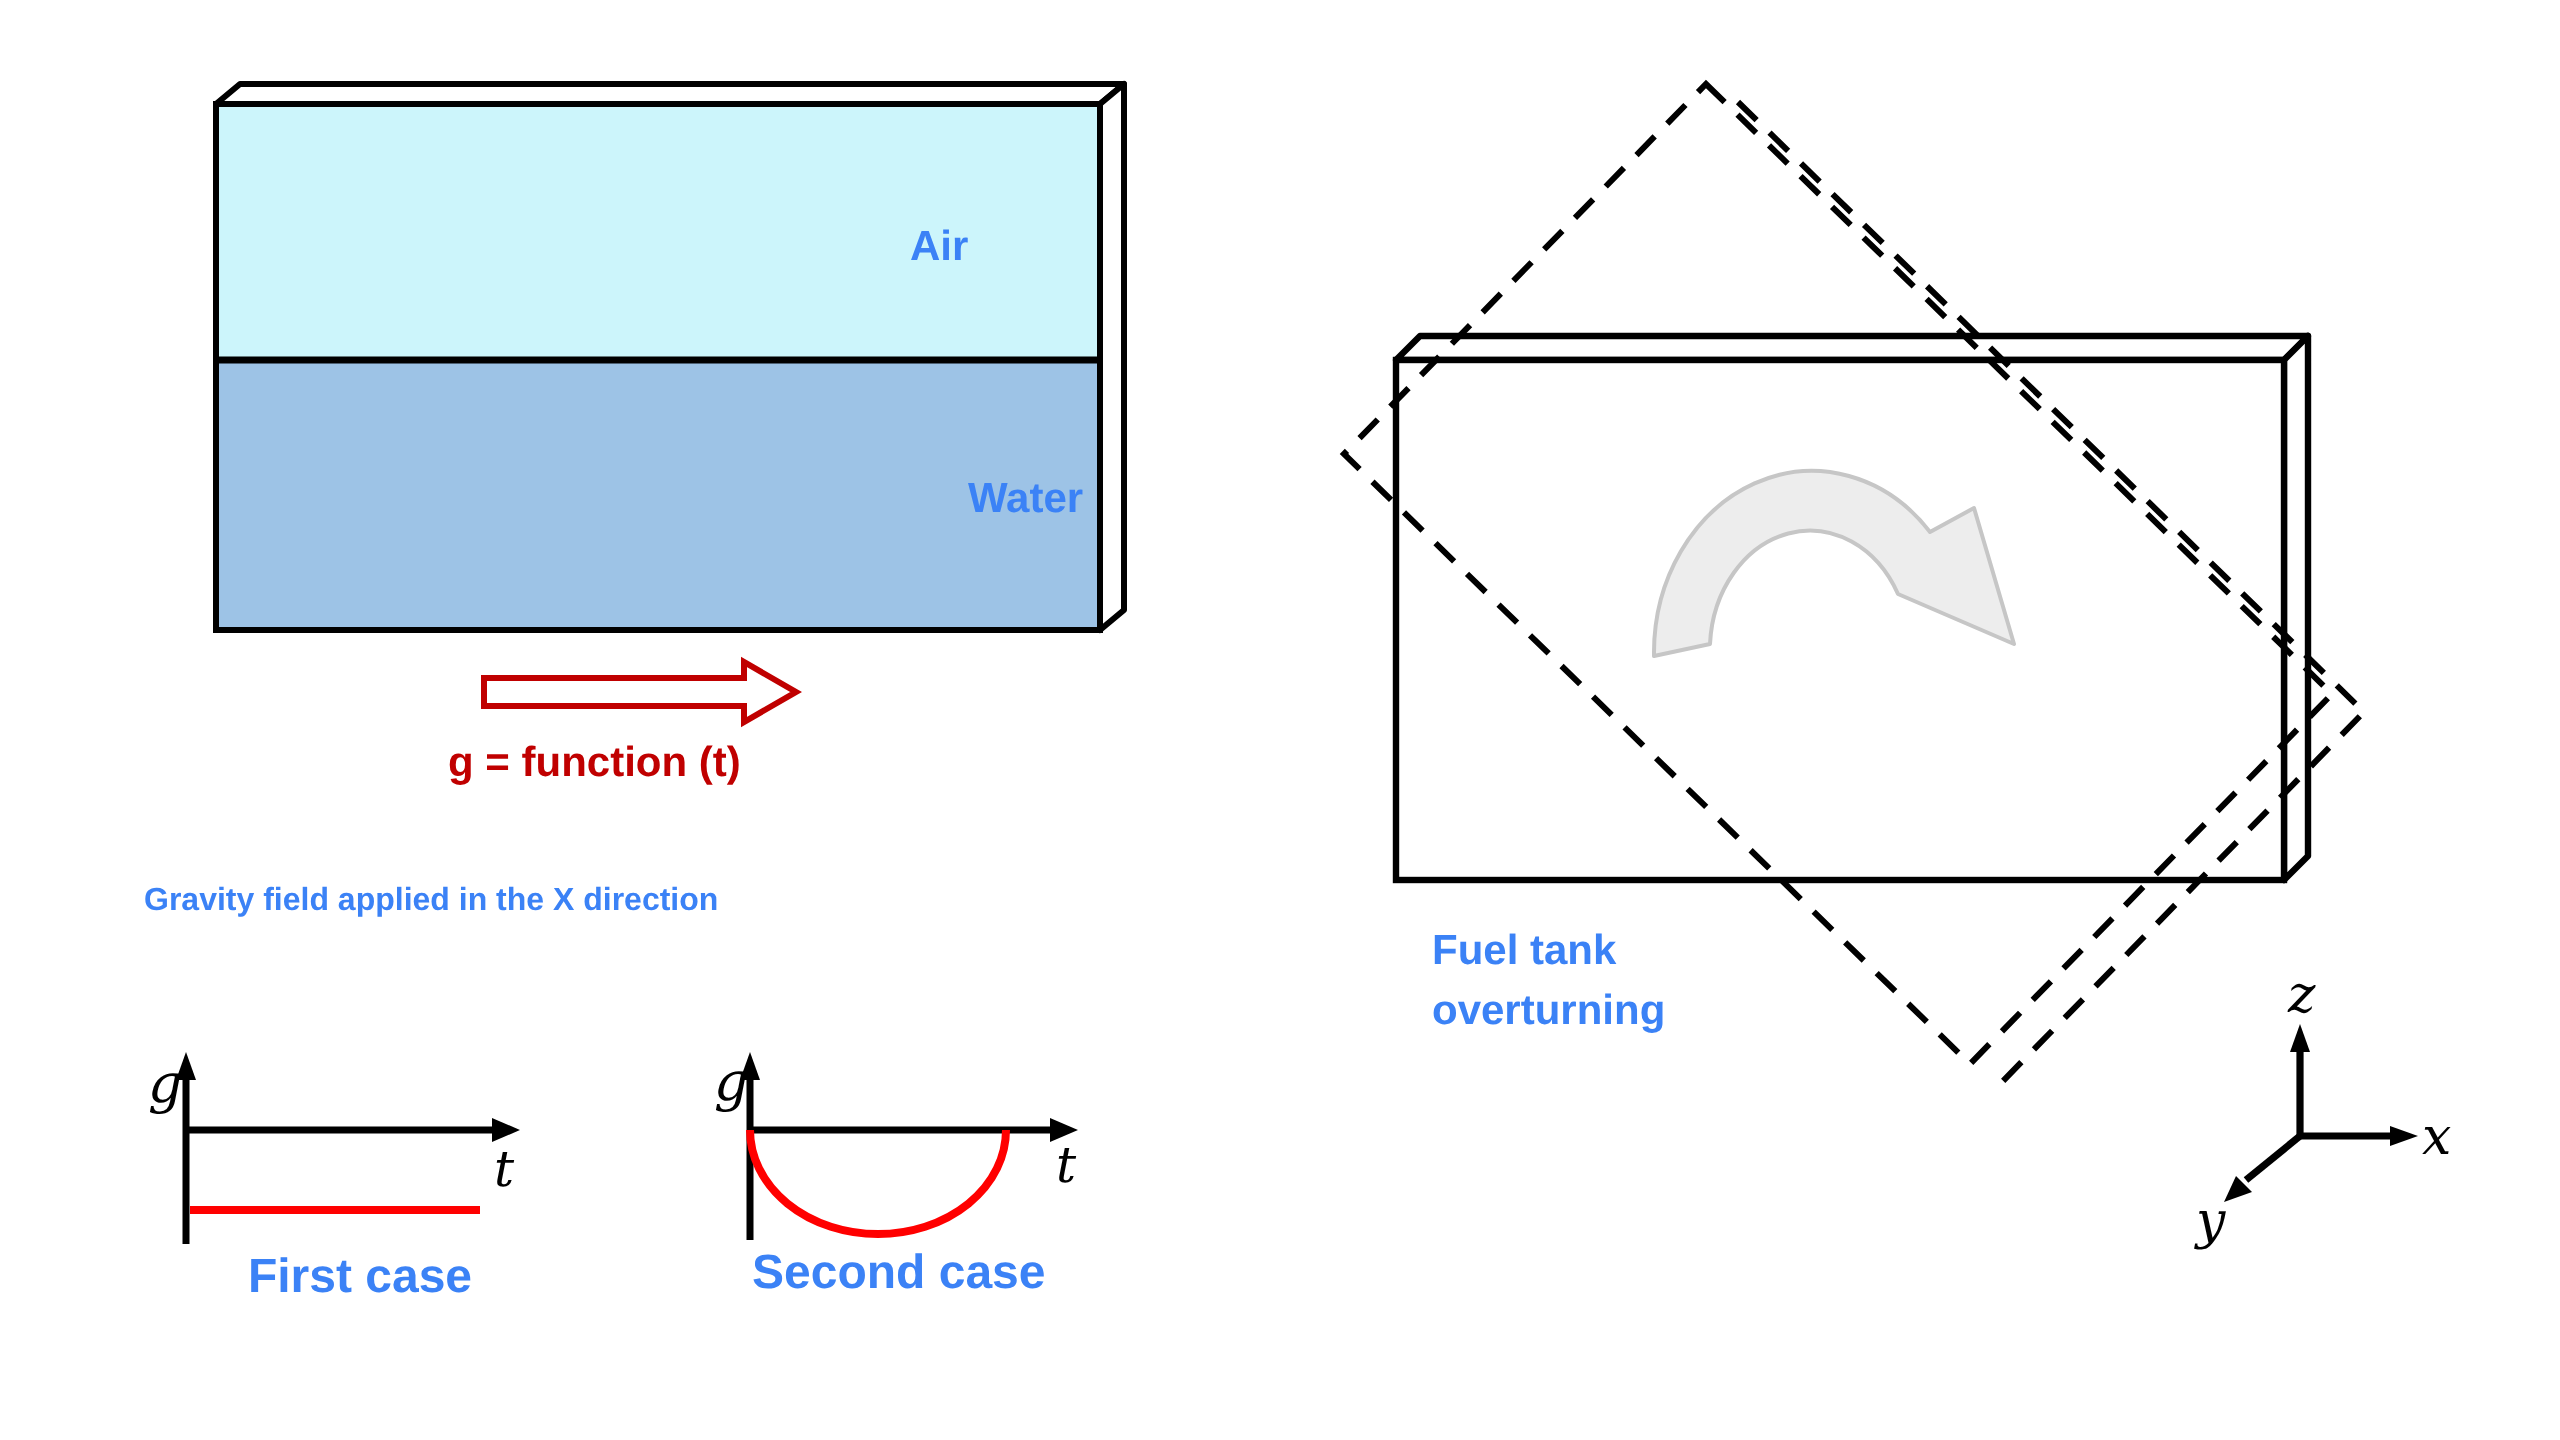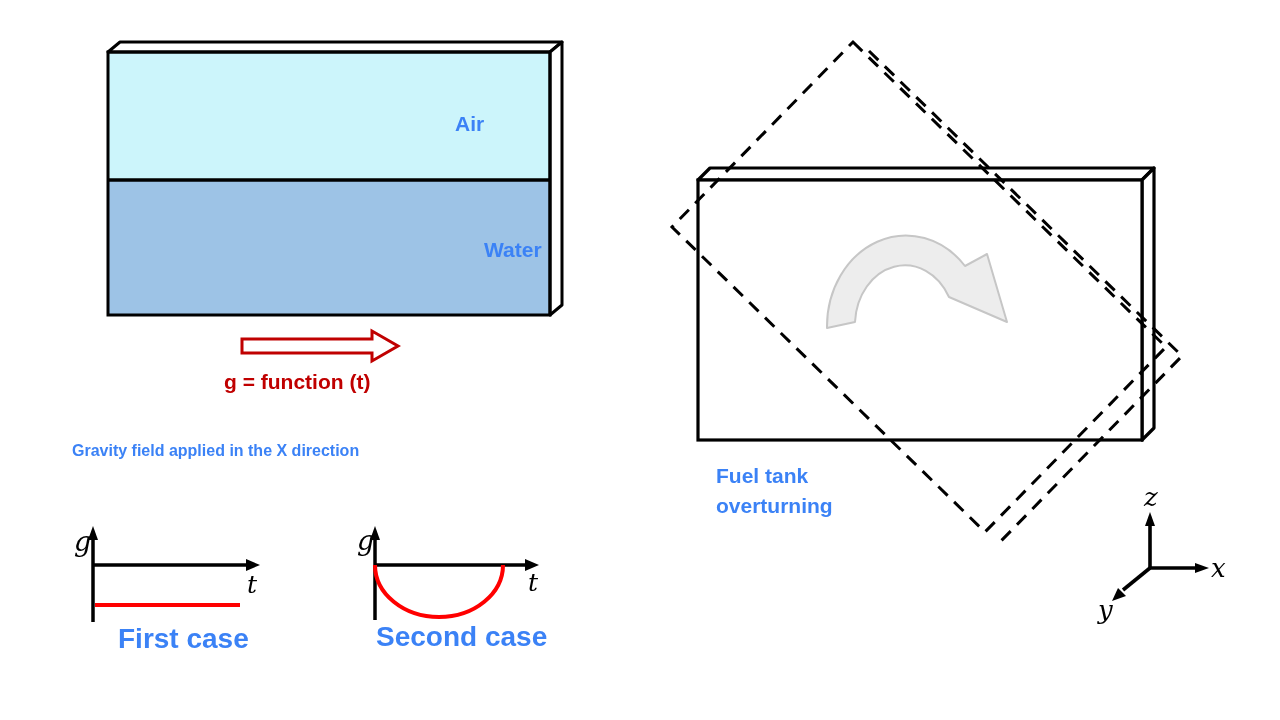--- a/index.html
+++ b/index.html
@@ -7,21 +7,21 @@
     position:relative;width:1280px;height:720px;background:#ffffff;overflow:hidden;
     font-family:"Liberation Sans",sans-serif;
   }
   .abs{position:absolute;}
   .lbl{
     position:absolute;color:#3b82f6;font-weight:700;font-size:21px;line-height:24px;
     white-space:nowrap;
   }
   .red-lbl{color:#c00000;}
   .caption{font-size:16px;line-height:29px;}
-  .case-title{text-align:center;font-size:28px;}
+  .case-title{text-align:center;font-size:24px;}
   svg{position:absolute;overflow:visible;}
   svg text.math{
     font-family:"DejaVu Serif",serif;font-style:italic;fill:#000000;
   }
 </style>
 </head>
 <body>
 
 <div class="slide">
 

